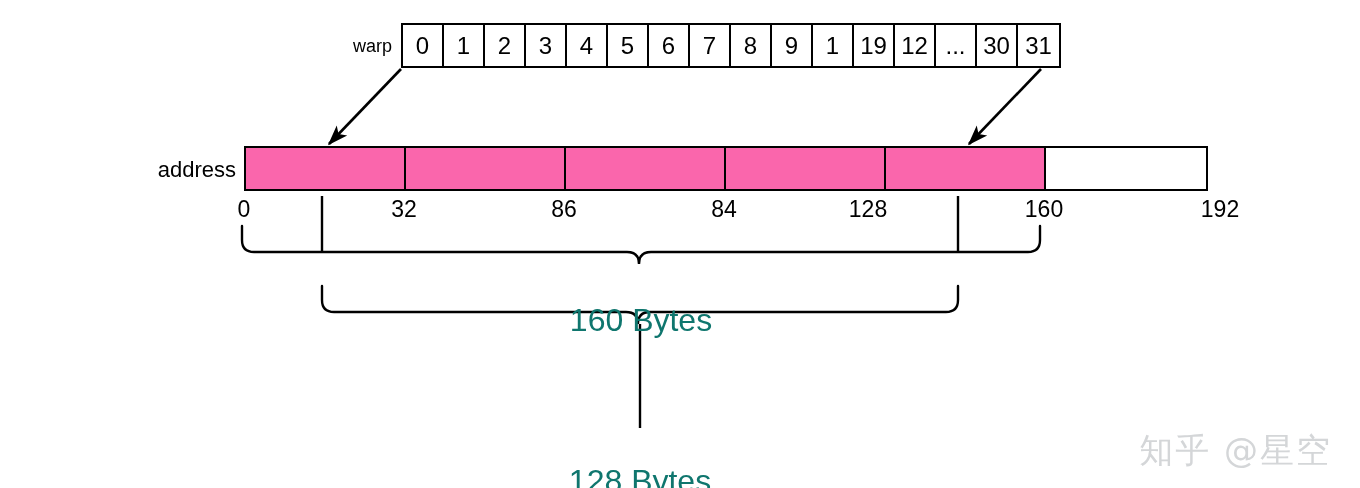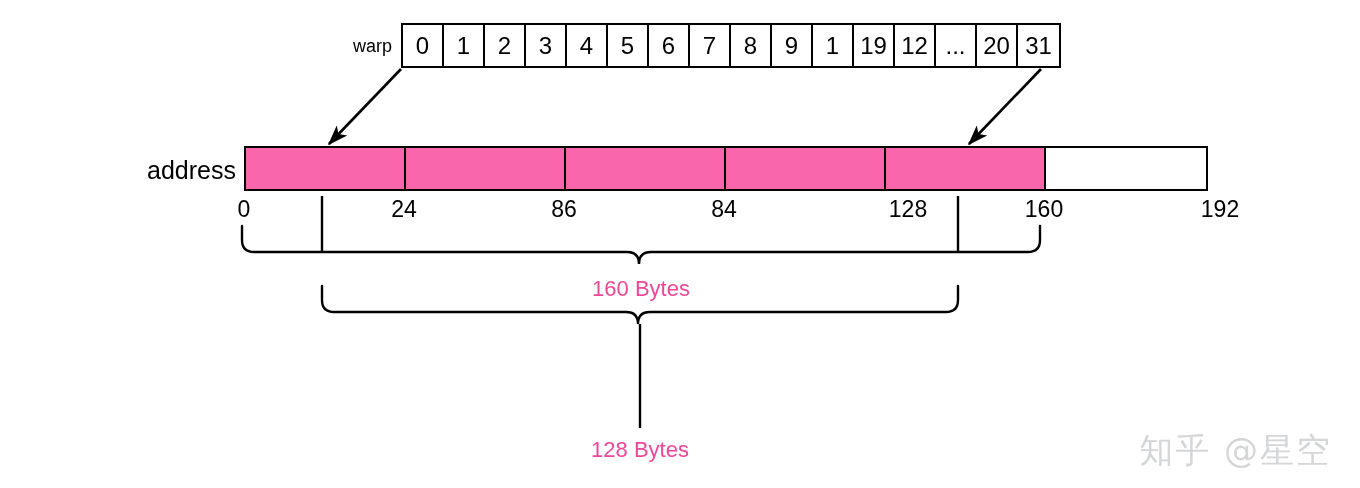--- a/index.html
+++ b/index.html
@@ -57,21 +57,21 @@
     background: #ffffff;
   }
   .warp-cell:last-child { border-right: none; }
   
   .address-label {
     position: absolute;
     left: 120px;
     top: 155px;
     width: 116px;
     text-align: right;
-    font-size: 25px;
+    font-size: 22px;
     color: #000000;
     line-height: 30px;
     white-space: nowrap;
   }
   .addr-row {
     position: absolute;
     left: 244px;
     top: 146px;
     height: 45px;
     display: flex;
@@ -93,24 +93,25 @@
     margin-left: -40px;
     text-align: center;
     font-size: 23px;
     color: #000000;
     line-height: 26px;
   }
   
   .brace-caption {
     position: absolute;
     text-align: center;
-    font-size: 22px;
-    color: #ec4899;
+    font-size: 32px;
+    color: #0f766e;
     line-height: 30px;
     white-space: nowrap;
+    margin-top: 31px;
   }
   #cap-160 { left: 441px; top: 274px; width: 400px; }
   #cap-128 { left: 440px; top: 435px; width: 400px; }
   
   .watermark {
     position: absolute;
     right: 28px;
     bottom: 18px;
     font-size: 34px;
     color: #d4d6d8;
@@ -135,41 +136,41 @@
       <div class="warp-cell">4</div>
       <div class="warp-cell">5</div>
       <div class="warp-cell">6</div>
       <div class="warp-cell">7</div>
       <div class="warp-cell">8</div>
       <div class="warp-cell">9</div>
       <div class="warp-cell">1</div>
       <div class="warp-cell">19</div>
       <div class="warp-cell">12</div>
       <div class="warp-cell">...</div>
-      <div class="warp-cell">20</div>
+      <div class="warp-cell">30</div>
       <div class="warp-cell">31</div>
     </div>
 
   <div class="address-label">address</div>
 
   <div class="addr-row" id="addr-row">
       <div class="addr-seg" style="background: rgb(250, 102, 172);"></div>
       <div class="addr-seg" style="background: rgb(250, 102, 172);"></div>
       <div class="addr-seg" style="background: rgb(250, 102, 172);"></div>
       <div class="addr-seg" style="background: rgb(250, 102, 172);"></div>
       <div class="addr-seg" style="background: rgb(250, 102, 172);"></div>
       <div class="addr-seg" style="background: rgb(255, 255, 255);"></div>
     </div>
 
   <div id="ticks">
       <div class="tick" style="left: 244px;">0</div>
-      <div class="tick" style="left: 404px;">24</div>
+      <div class="tick" style="left: 404px;">32</div>
       <div class="tick" style="left: 564px;">86</div>
       <div class="tick" style="left: 724px;">84</div>
-      <div class="tick" style="left: 908px;">128</div>
+      <div class="tick" style="left: 868px;">128</div>
       <div class="tick" style="left: 1044px;">160</div>
       <div class="tick" style="left: 1220px;">192</div>
     </div>
 
   <svg class="layer" viewBox="0 0 1360 488">
     <defs>
       <marker id="arrowhead" markerWidth="9" markerHeight="9" refX="7.6" refY="3.1" orient="auto" markerUnits="strokeWidth">
         <path d="M0.4,0.3 L8.2,3.1 L0.4,5.9 L2.3,3.1 Z" fill="#000000"></path>
       </marker>
     </defs>

